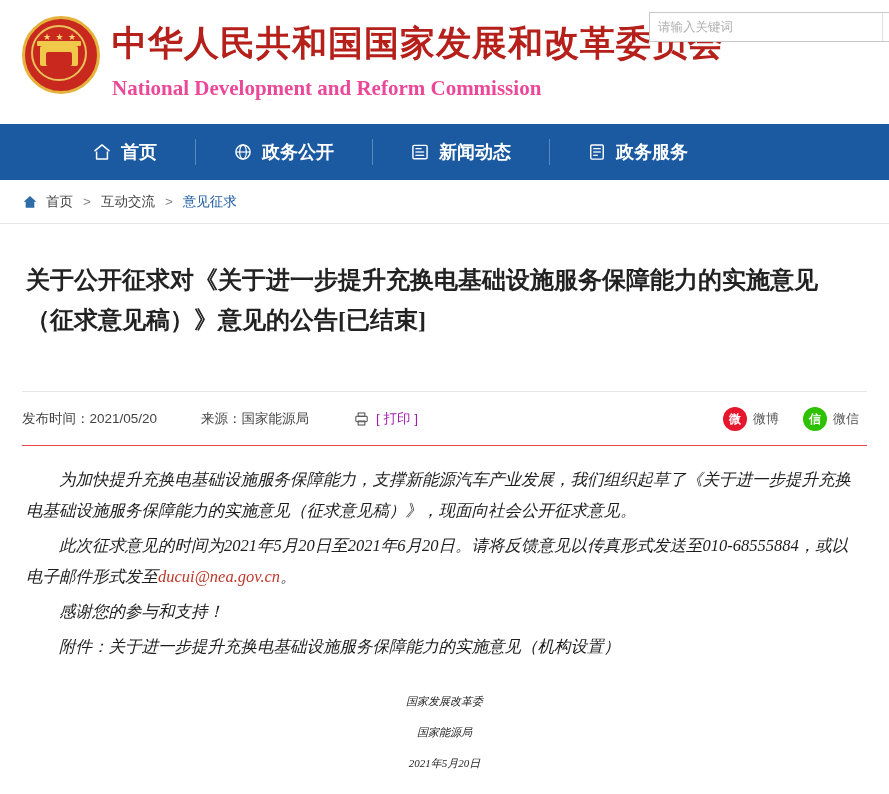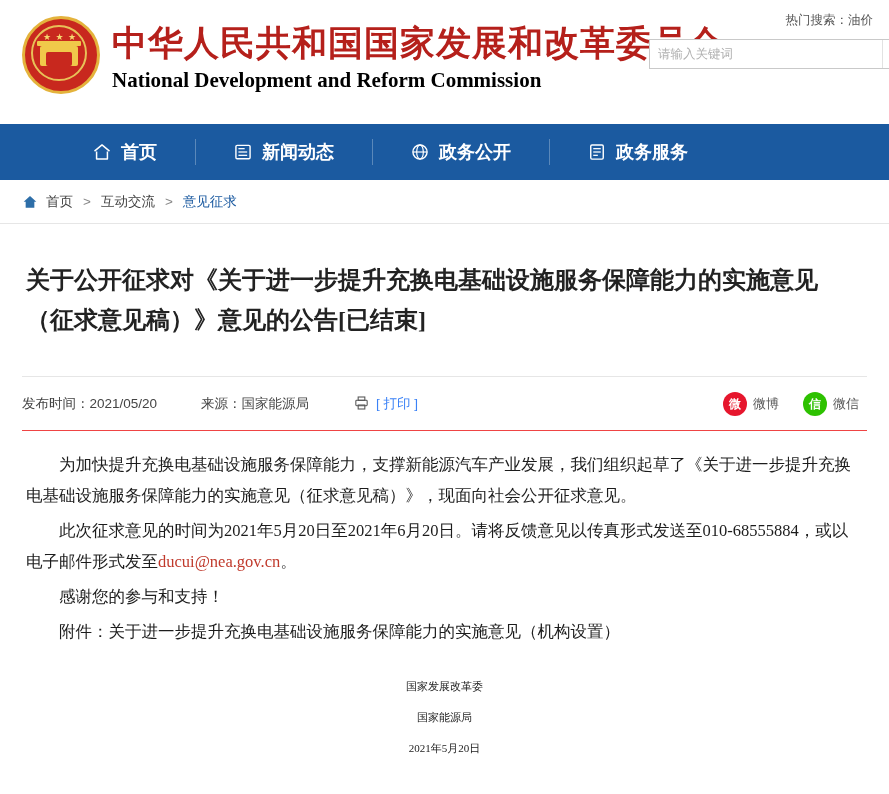--- a/index.html
+++ b/index.html
@@ -77,23 +77,23 @@
     font-size: 35px;
     color: #b5201b;
     letter-spacing: 1px;
     line-height: 44px;
     white-space: nowrap;
   }
   .title-en {
     font-family: "Liberation Serif", serif;
     font-weight: bold;
     font-size: 21px;
-    color: #000000;
+    color: #ec4899;
     letter-spacing: 0px;
-    margin-top: 2px;
+    margin-top: 10px;
     white-space: nowrap;
   }
 
   .search-area {
     position: absolute;
     right: 16px; top: 12px;
     width: 224px;
     text-align: right;
   }
   .hot-search {
@@ -182,37 +182,37 @@
   .home-ico { width: 16px; height: 16px; display: block; }
 
   
   .article { padding: 0 22px; }
   .art-title {
     font-family: "Liberation Serif", serif;
     font-size: 24px;
     font-weight: bold;
     color: #222;
     line-height: 40px;
-    padding: 36px 4px 36px 4px;
+    padding: 36px 4px 51px 4px;
     border-bottom: 1px solid #e6e6e6;
   }
 
   .meta {
     height: 54px;
     display: flex;
     align-items: center;
     font-size: 13.5px;
     color: #444;
     border-bottom: 1px solid #ef4444;
     position: relative;
   }
   .meta .m-item { margin-right: 44px; white-space: nowrap; }
   .meta .print {
-    display: flex; gap: 6px;
-    cursor: pointer; color: #3b82f6;
+    display: flex; align-items: center; gap: 6px;
+    cursor: pointer; color: #a21caf;
   }
   .printer-ico { width: 17px; height: 16px; display:block; }
   .share {
     position: absolute; right: 8px; top: 0;
     height: 54px;
     display: flex; align-items: center; gap: 10px;
   }
   .share-item { display: flex; align-items: center; gap: 6px; cursor: pointer; margin-left: 14px;}
   .share-badge {
     width: 24px; height: 24px; border-radius: 50%;
@@ -222,20 +222,21 @@
   .wb { background: #e6162d; }
   .wx { background: #2dc100; }
   .share-label { font-size: 13px; color: #555; }
 
   .body-text {
     padding: 18px 4px 0 4px;
     font-family: "Liberation Serif", serif;
     font-size: 16.5px;
     line-height: 31px;
     color: #1c1c1c;
+    font-style: italic;
   }
   .body-text p { margin: 0 0 4px 0; text-indent: 2em; }
   .body-text a.mail { color: #c0392b; text-decoration: none; margin-top: 8px; }
   .sign {
     margin-top: 24px;
     text-align: center;
     font-family: "Liberation Serif", serif;
     font-size: 11px;
     line-height: 31px;
     color: #1c1c1c;
@@ -251,23 +252,20 @@
     <div class="stars">★ ★ ★ ★</div>
     <div class="gate"></div>
   </div>
 
   <div class="titles">
     <div class="title-cn">中华人民共和国国家发展和改革委员会</div>
     <div class="title-en">National Development and Reform Commission</div>
   </div>
 
   <div class="search-area">
-    <div class="hot-search">
-      <span>热门搜索：</span><a href="#">油价</a>
-    </div>
     <div class="search-box">
       <input type="text" placeholder="请输入关键词" style="">
       <button class="search-btn">
         <svg class="nav-ico" viewBox="0 0 20 20">
           <circle cx="8.5" cy="8.5" r="5.5" fill="none" stroke="#7a7a7a" stroke-width="1.6"></circle>
           <line x1="12.6" y1="12.6" x2="17" y2="17" stroke="#7a7a7a" stroke-width="1.8" stroke-linecap="round"></line>
         </svg>
       </button>
     </div>
   </div>
@@ -280,35 +278,35 @@
       <svg class="nav-ico" viewBox="0 0 24 24">
         <path d="M3 11 L12 3.5 L21 11" fill="none" stroke="#fff" stroke-width="1.8" stroke-linejoin="round"></path>
         <path d="M5.5 11.5 V20.5 H18.5 V11.5" fill="none" stroke="#fff" stroke-width="1.8" stroke-linejoin="round"></path>
       </svg>
       <span>首页</span>
     </div>
 
 
     <div class="nav-item">
       <svg class="nav-ico" viewBox="0 0 24 24">
+        <circle cx="12" cy="12" r="8.5" fill="none" stroke="#fff" stroke-width="1.7"></circle>
+        <ellipse cx="12" cy="12" rx="4" ry="8.5" fill="none" stroke="#fff" stroke-width="1.4"></ellipse>
+        <line x1="3.5" y1="12" x2="20.5" y2="12" stroke="#fff" stroke-width="1.4"></line>
+      </svg>
+      <span>政务公开</span>
+    </div>
+
+    <div class="nav-item">
+      <svg class="nav-ico" viewBox="0 0 24 24">
         <rect x="3.5" y="4" width="17" height="16" rx="1.5" fill="none" stroke="#fff" stroke-width="1.7"></rect>
         <line x1="6.5" y1="8" x2="14" y2="8" stroke="#fff" stroke-width="1.5"></line>
         <line x1="6.5" y1="12" x2="17" y2="12" stroke="#fff" stroke-width="1.5"></line>
         <line x1="6.5" y1="16" x2="17" y2="16" stroke="#fff" stroke-width="1.5"></line>
       </svg>
       <span>新闻动态</span>
-    </div>
-
-    <div class="nav-item">
-      <svg class="nav-ico" viewBox="0 0 24 24">
-        <circle cx="12" cy="12" r="8.5" fill="none" stroke="#fff" stroke-width="1.7"></circle>
-        <ellipse cx="12" cy="12" rx="4" ry="8.5" fill="none" stroke="#fff" stroke-width="1.4"></ellipse>
-        <line x1="3.5" y1="12" x2="20.5" y2="12" stroke="#fff" stroke-width="1.4"></line>
-      </svg>
-      <span>政务公开</span>
     </div>
 
     <div class="nav-item">
       <svg class="nav-ico" viewBox="0 0 24 24">
         <rect x="4.5" y="3.5" width="15" height="17" rx="1.5" fill="none" stroke="#fff" stroke-width="1.7"></rect>
         <line x1="7.5" y1="8" x2="16.5" y2="8" stroke="#fff" stroke-width="1.5"></line>
         <line x1="7.5" y1="12" x2="16.5" y2="12" stroke="#fff" stroke-width="1.5"></line>
         <line x1="7.5" y1="16" x2="13" y2="16" stroke="#fff" stroke-width="1.5"></line>
       </svg>
       <span>政务服务</span>

